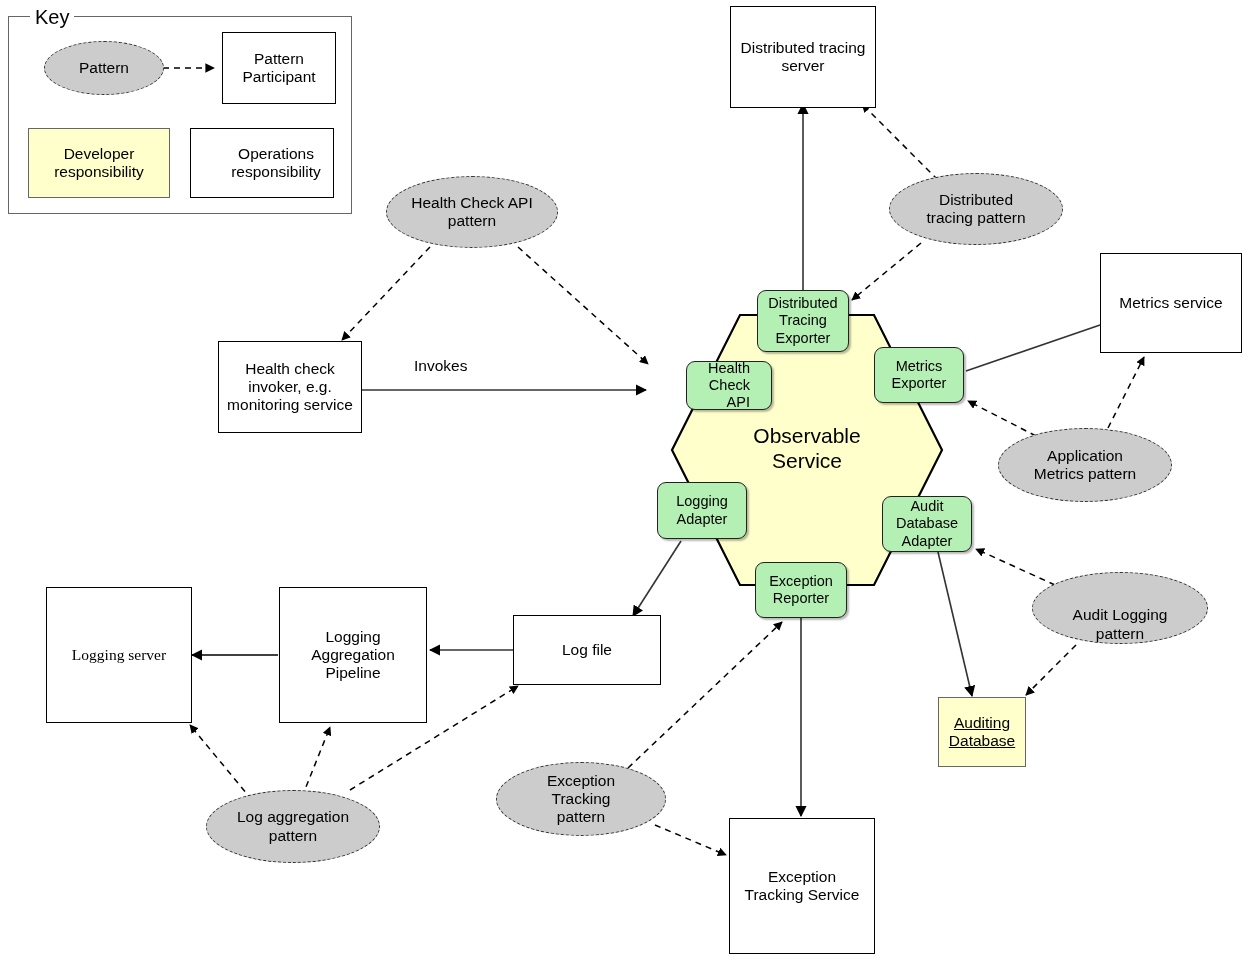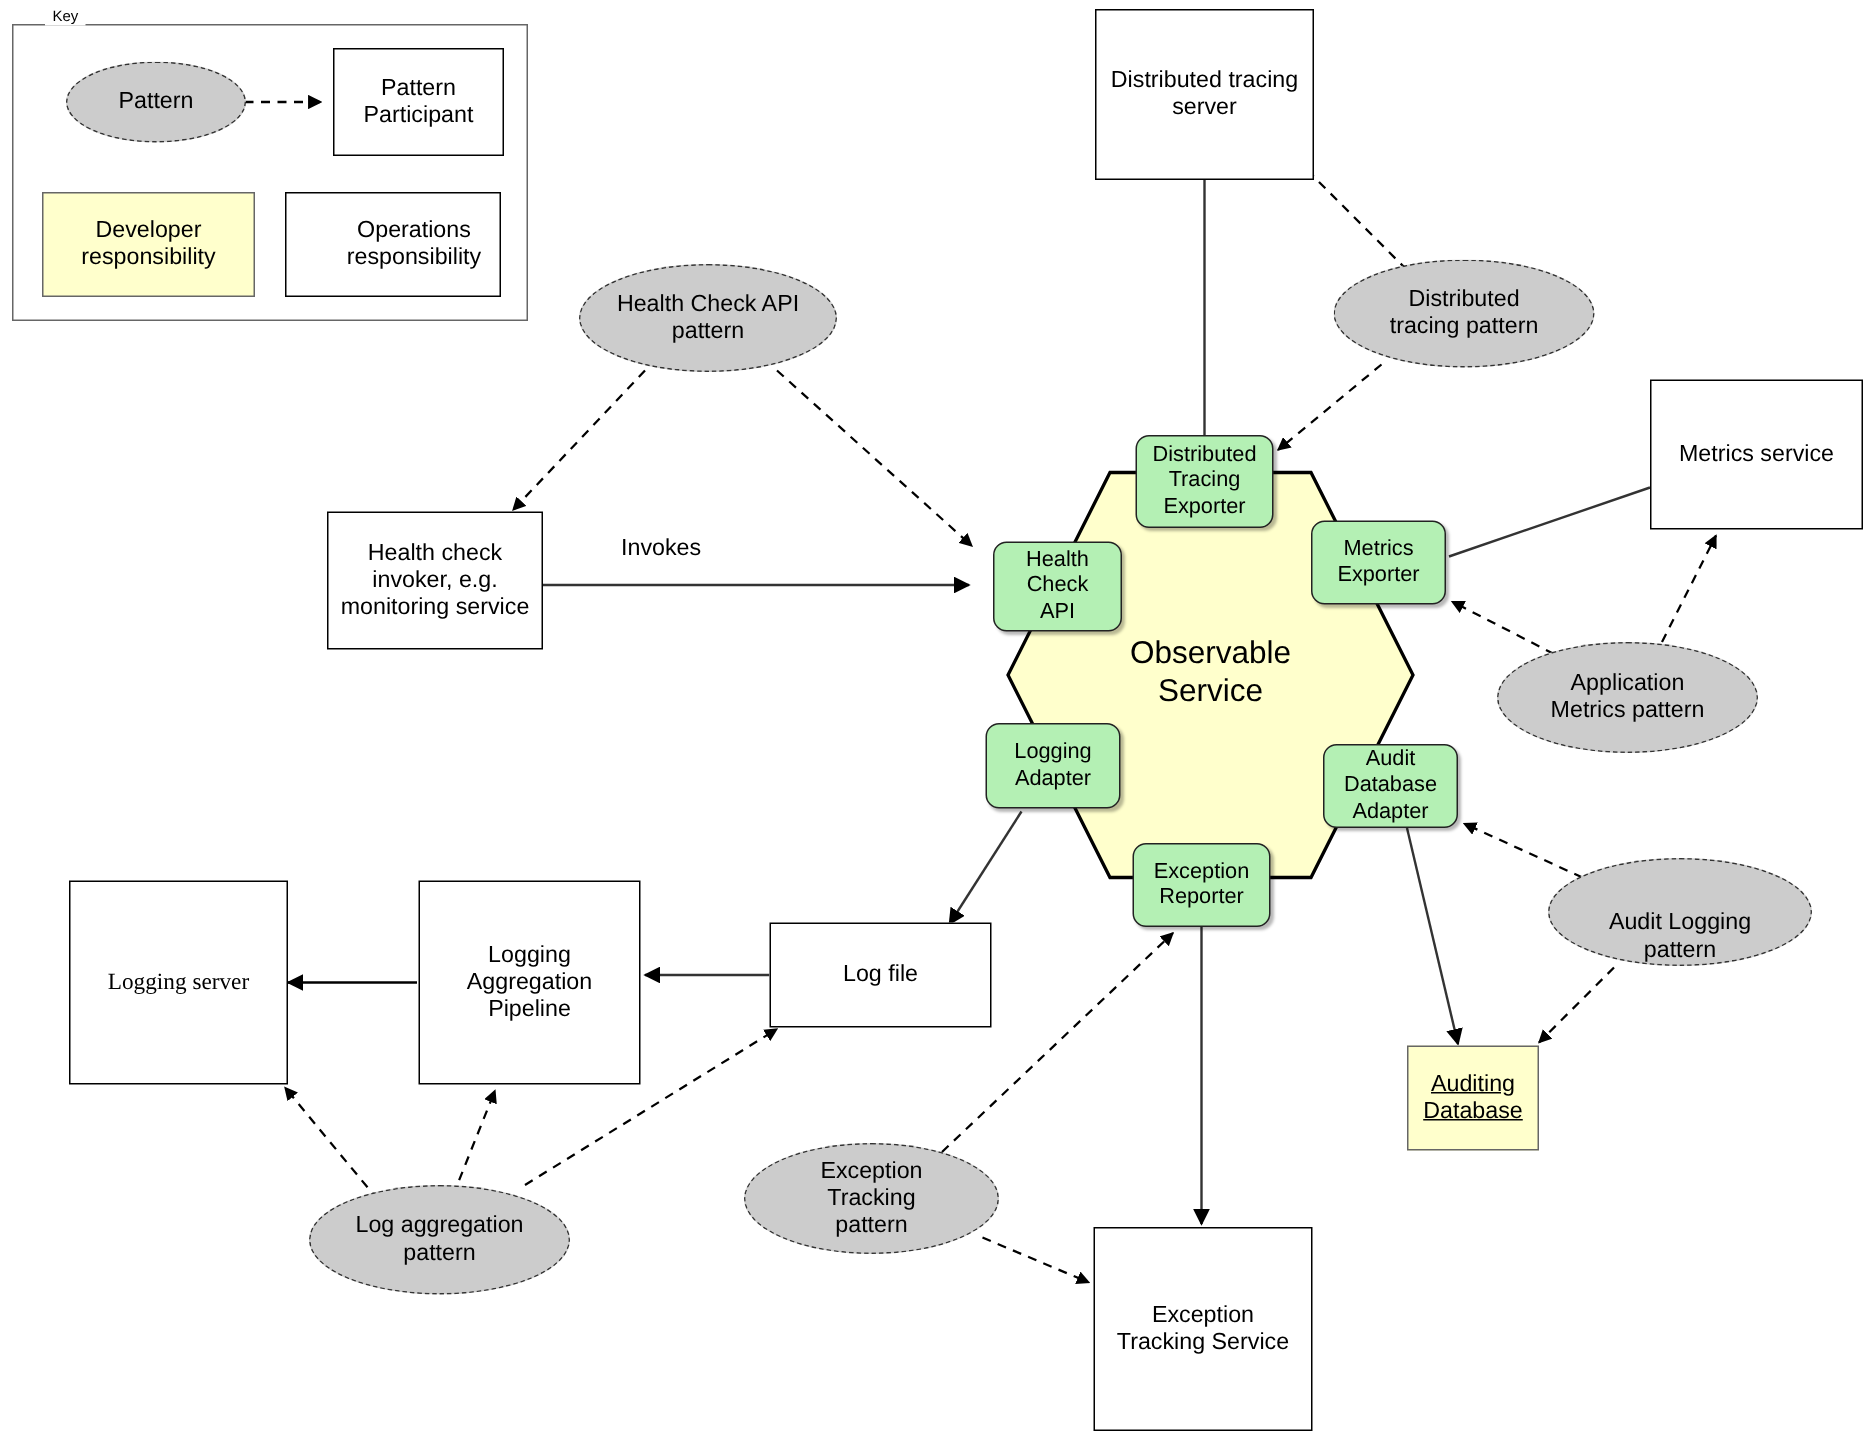--- a/index.html
+++ b/index.html
@@ -74,21 +74,21 @@
   .keybox {
     position: absolute;
     box-sizing: border-box;
     border: 1.5px solid #666666;
     background: transparent;
     z-index: 2;
   }
   .keytitle {
     position: absolute;
     background: #ffffff;
-    font-size: 10px;
+    font-size: 20px;
     padding: 0 5px;
     z-index: 4;
   }
   .edgelabel {
     position: absolute;
     font-size: 15.5px;
     background: transparent;
     z-index: 4;
     white-space: nowrap;
     margin-left: 40px;
@@ -188,21 +188,21 @@
     <span>Distributed
 Tracing
 Exporter</span>
   </div>
 
   <div class="node greenbox" style="left:874px; top:347px; width:90px; height:56px;">
     <span>Metrics
 Exporter</span>
   </div>
 
-  <div class="node greenbox" style="left:662px; top:361px; width:86px; height:60px;">
+  <div class="node greenbox" style="left:686px; top:361px; width:86px; height:49px;text-align:right;">
     <span>Health
 Check
 API</span>
   </div>
 
   <div class="node greenbox" style="left:657px; top:482px; width:90px; height:57px;">
     <span>Logging
 Adapter</span>
   </div>
 
@@ -241,21 +241,21 @@
     <span>Log aggregation
 pattern</span>
   </div>
 
   <div class="node ellipse" style="left:496px; top:762px; width:170px; height:74px;">
     <span>Exception
 Tracking
 pattern</span>
   </div>
 
-  <div class="node rect" style="left:730px; top:6px; width:146px; height:114px;">
+  <div class="node rect" style="left:730px; top:6px; width:146px; height:102px;">
     <span>Distributed tracing
 server</span>
   </div>
 
   <div class="node rect" style="left:218px; top:341px; width:144px; height:92px;">
     <span>Health check
 invoker, e.g.
 monitoring service</span>
   </div>
 

